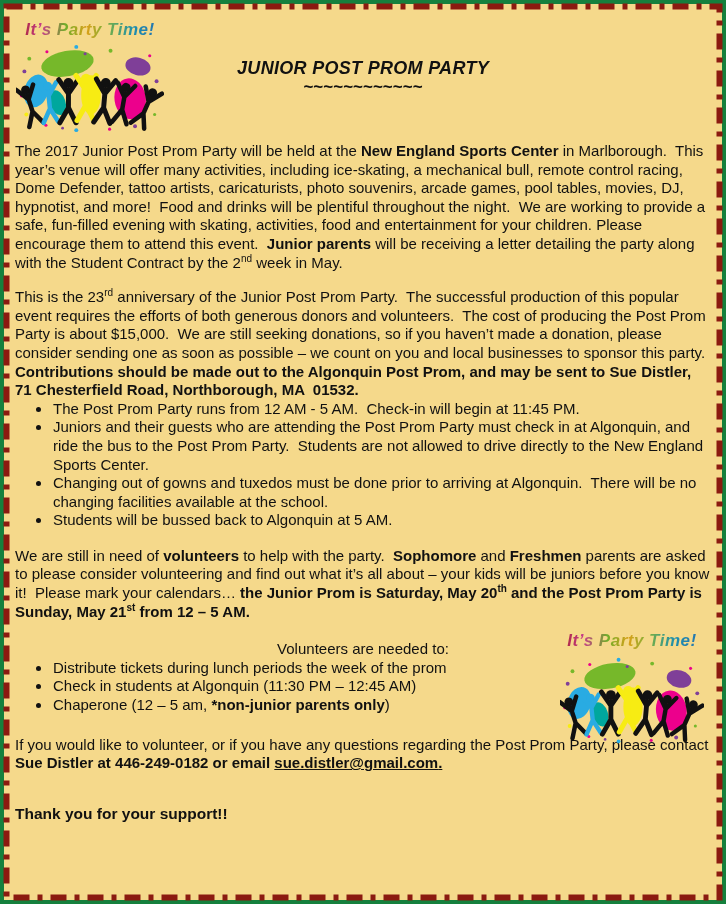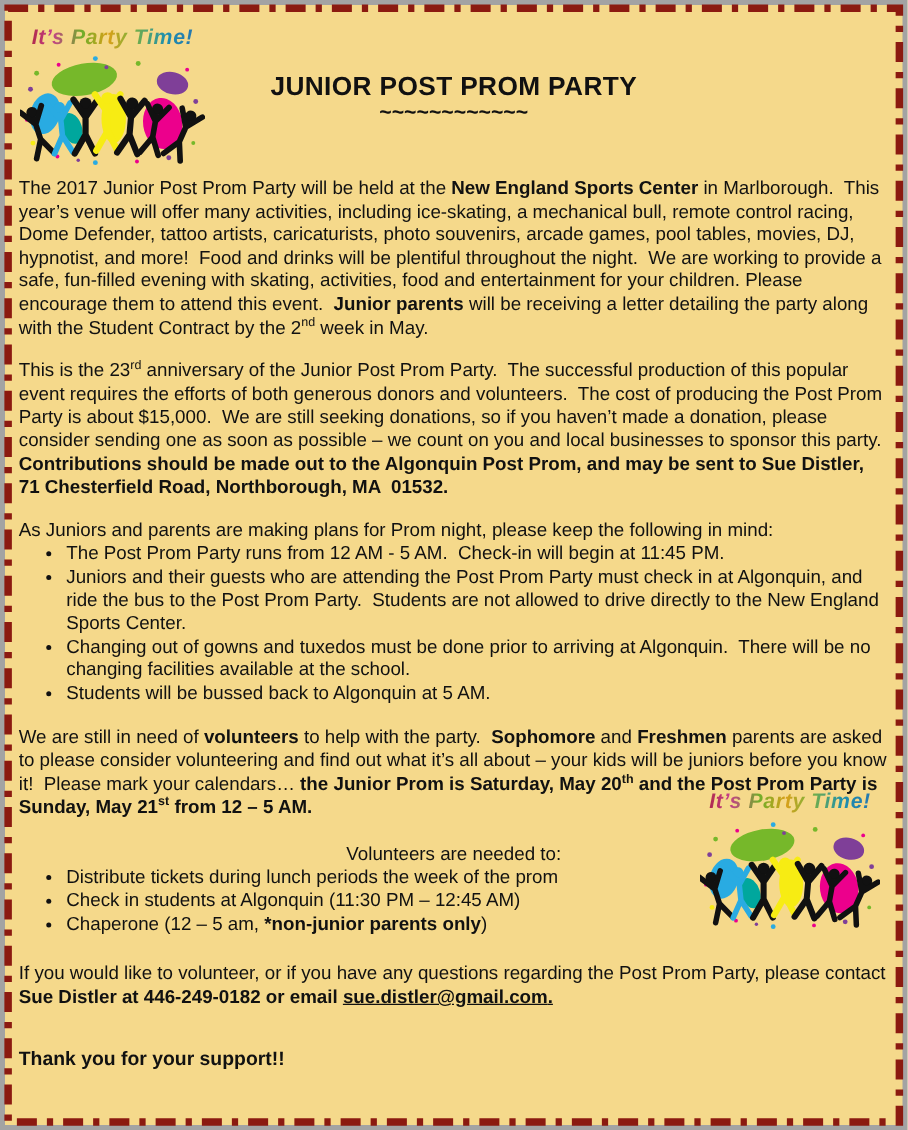--- a/index.html
+++ b/index.html
@@ -2,29 +2,29 @@
 <html style="--bg: #F5D98B; --border: #8B1A10; --ink: #111111;"><head>
 <meta charset="utf-8">
 <style>
   :root{
     --bg:#F5D98B;
     --border:#8B1A10;
     --ink:#111111;
   }
   html,body{margin:0;padding:0;}
   body{width:726px;height:904px;background:#ffffff;font-family:"Liberation Sans","DejaVu Sans",sans-serif;color:var(--ink);}
-  .page{position:relative;width:726px;height:904px;overflow:hidden;background:#a3a3a3;}
+  .page{position:relative;width:726px;height:904px;overflow:hidden;background:#15803d;}
   .paper{position:absolute;left:4px;top:4px;right:4px;bottom:4px;background:var(--bg);}
   .frame{position:absolute;left:0;top:0;width:726px;height:904px;pointer-events:none;z-index:3;}
   .content{position:absolute;left:0;top:0;right:0;bottom:0;padding:0 15px;z-index:2;}
 
   
   .header{position:relative;height:118px;}
   .title-block{position:absolute;left:0;right:0;top:58px;text-align:center;}
-  .title{font-size:21px;font-weight:bold;letter-spacing:.3px;}
+  .title{font-size:18px;font-weight:bold;font-style:italic;letter-spacing:.3px;}
   .tildes{font-size:17px;font-weight:bold;letter-spacing:0;margin-top:1px;line-height:14px;}
 
   
   .party-logo{width:152px;}
   .logo1{position:absolute;left:-1px;top:20px;}
   .logo2{position:absolute;top:631px;right:18px;text-align:center;z-index:2;}
   .party-logo .logo-text{
     font-size:17px;font-weight:bold;font-style:italic;letter-spacing:.5px;
     text-align:center;white-space:nowrap;
     color:#8B1A10;
@@ -110,21 +110,20 @@
       <div class="title-block">
         <div class="title">JUNIOR POST PROM PARTY</div>
         <div class="tildes">~~~~~~~~~~~~</div>
       </div>
     </div>
 
     <p class="para first-para rich"><span>The 2017 Junior Post Prom Party will be held at the </span><span class="b">New England Sports Center</span><span> in Marlborough.  This year’s venue will offer many activities, including ice-skating, a mechanical bull, remote control racing, Dome Defender, tattoo artists, caricaturists, photo souvenirs, arcade games, pool tables, movies, DJ, hypnotist, and more!  Food and drinks will be plentiful throughout the night.  We are working to provide a safe, fun-filled evening with skating, activities, food and entertainment for your children. Please encourage them to attend this event.  </span><span class="b">Junior parents</span><span> will be receiving a letter detailing the party along with the Student Contract by the 2</span><sup>nd</sup><span> week in May.</span></p>
 
     <p class="para rich"><span>This is the 23</span><sup>rd</sup><span> anniversary of the Junior Post Prom Party.  The successful production of this popular event requires the efforts of both generous donors and volunteers.  The cost of producing the Post Prom Party is about $15,000.  We are still seeking donations, so if you haven’t made a donation, please consider sending one as soon as possible – we count on you and local businesses to sponsor this party.   </span><span class="b">Contributions should be made out to the Algonquin Post Prom, and may be sent to Sue Distler, 71 Chesterfield Road, Northborough, MA  01532.</span></p>
 
-    <p class="intro-line line">As Juniors and parents are making plans for Prom night, please keep the following in mind:</p>
     <ul class="blist">
         <li class="rich"><span>The Post Prom Party runs from 12 AM - 5 AM.  Check-in will begin at 11:45 PM.</span></li>
         <li class="rich"><span>Juniors and their guests who are attending the Post Prom Party must check in at Algonquin, and ride the bus to the Post Prom Party.  Students are not allowed to drive directly to the New England Sports Center.</span></li>
         <li class="rich"><span>Changing out of gowns and tuxedos must be done prior to arriving at Algonquin.  There will be no changing facilities available at the school.</span></li>
         <li class="rich"><span>Students will be bussed back to Algonquin at 5 AM.</span></li>
       </ul>
 
     <p class="para vol-para rich"><span>We are still in need of </span><span class="b">volunteers</span><span> to help with the party.  </span><span class="b">Sophomore</span><span> and </span><span class="b">Freshmen</span><span> parents are asked to please consider volunteering and find out what it’s all about – your kids will be juniors before you know it!  Please mark your calendars… </span><span class="b">the Junior Prom is Saturday, May 20</span><sup class="b">th</sup><span class="b"> and the Post Prom Party is Sunday, May 21</span><sup class="b">st</sup><span class="b"> from 12 – 5 AM.</span></p>
 
     <p class="intro-line tasks-intro line">Volunteers are needed to:</p>

